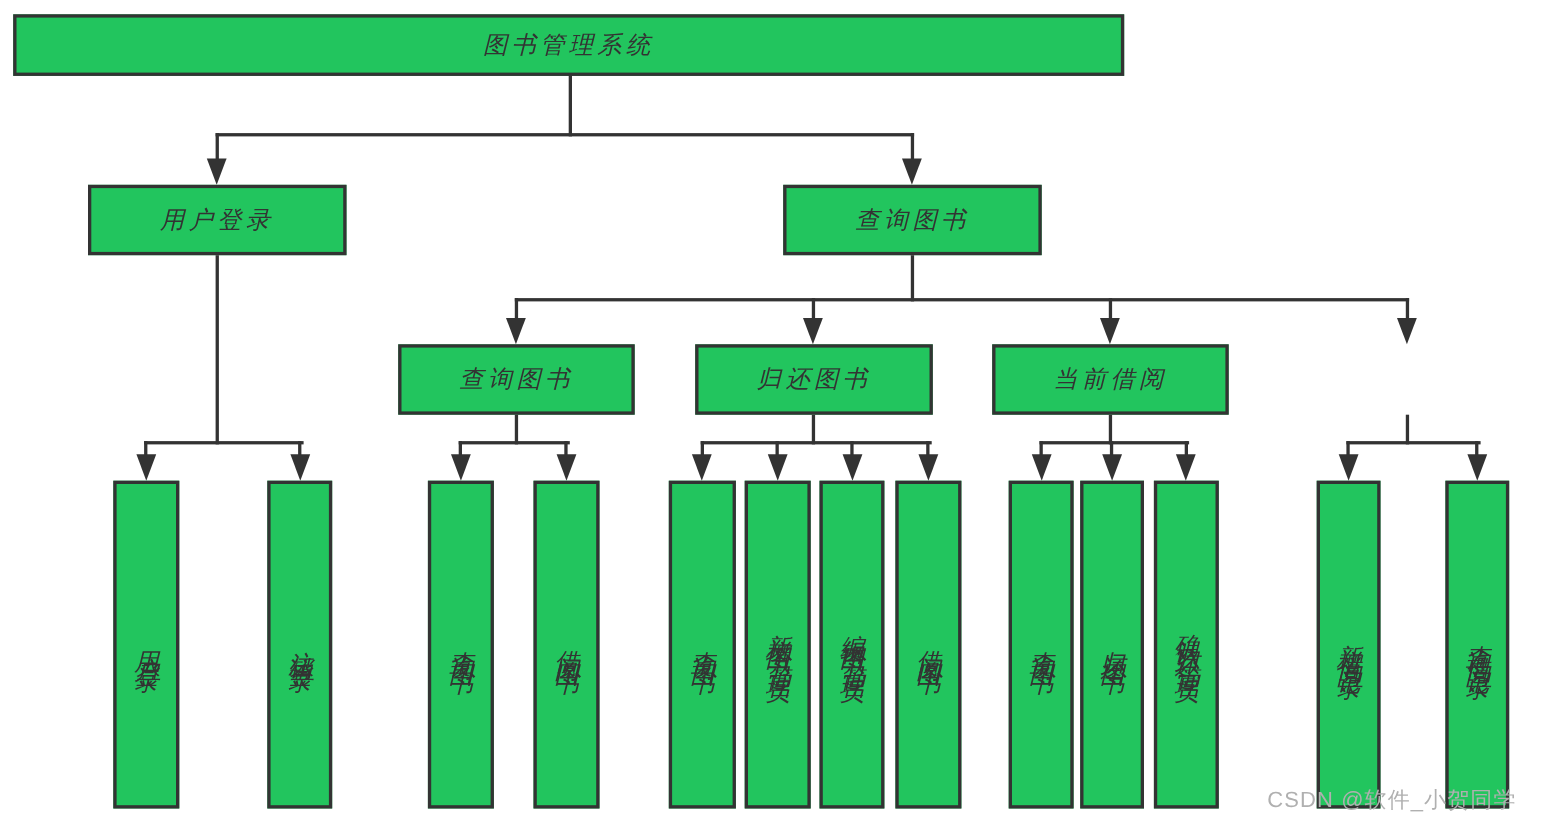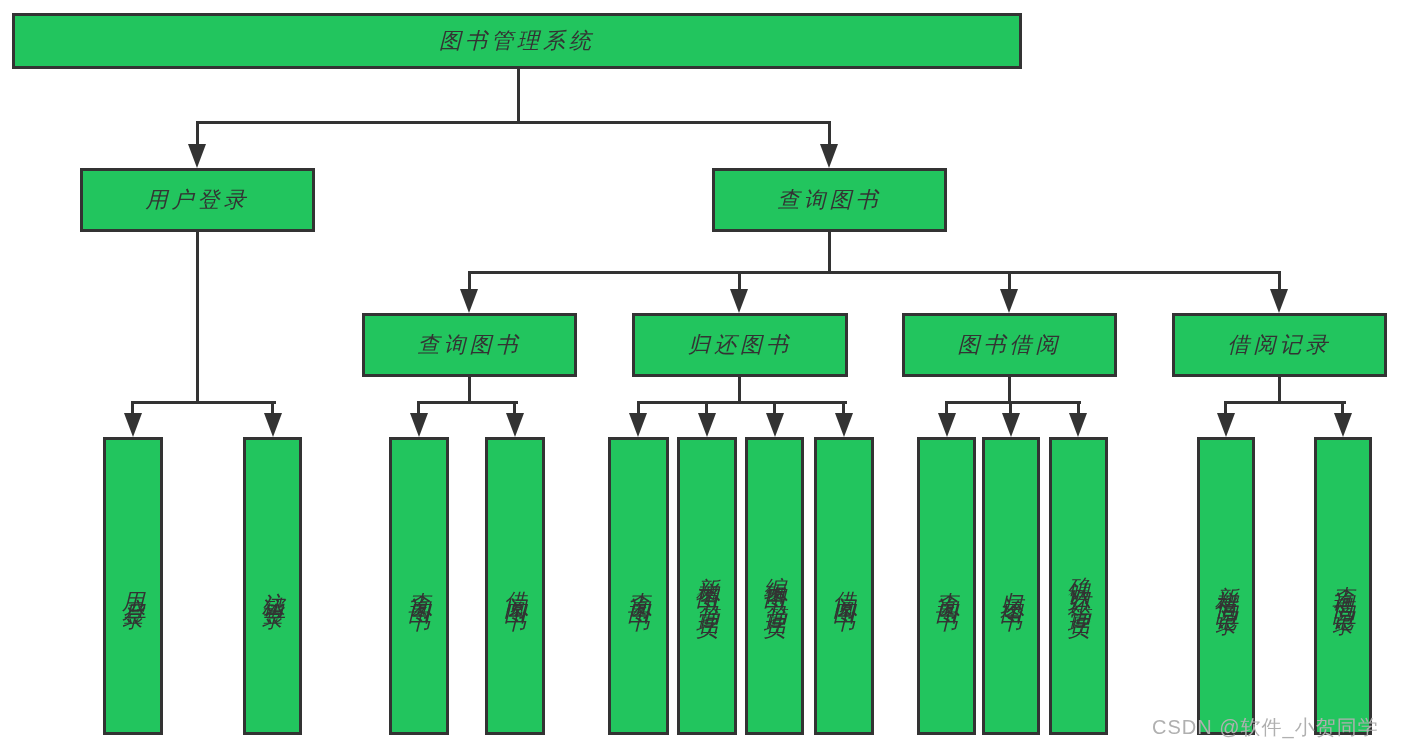--- a/index.html
+++ b/index.html
@@ -76,22 +76,21 @@
   <div class="arrow" style="left:460px; top:289px;"></div>
   <div class="line" style="left:738px; top:271px; width:3px; height:20px;"></div>
   <div class="arrow" style="left:730px; top:289px;"></div>
   <div class="line" style="left:1008px; top:271px; width:3px; height:20px;"></div>
   <div class="arrow" style="left:1000px; top:289px;"></div>
   <div class="line" style="left:1278px; top:271px; width:3px; height:20px;"></div>
   <div class="arrow" style="left:1270px; top:289px;"></div>
 
   <div class="box hlabel" style="left:362px; top:313px; width:215px; height:64px;">查询图书</div>
   <div class="box hlabel" style="left:632px; top:313px; width:216px; height:64px;">归还图书</div>
-  <div class="box hlabel" style="left:902px; top:313px; width:215px; height:64px;">图书借阅</div>
-  <div class="box hlabel" style="left:1172px; top:313px; width:215px; height:64px;">借阅记录</div>
+  <div class="box hlabel" style="left:902px; top:313px; width:215px; height:64px;">当前借阅</div>
 
   <div class="line" style="left:468px; top:377px; width:3px; height:27px;"></div>
   <div class="line" style="left:417px; top:401px; width:101px; height:3px;"></div>
   <div class="line" style="left:417px; top:401px; width:3px; height:14px;"></div>
   <div class="arrow" style="left:410px; top:413px;"></div>
   <div class="line" style="left:513px; top:401px; width:3px; height:14px;"></div>
   <div class="arrow" style="left:506px; top:413px;"></div>
 
   <div class="line" style="left:738px; top:377px; width:3px; height:27px;"></div>
   <div class="line" style="left:637px; top:401px; width:210px; height:3px;"></div>

